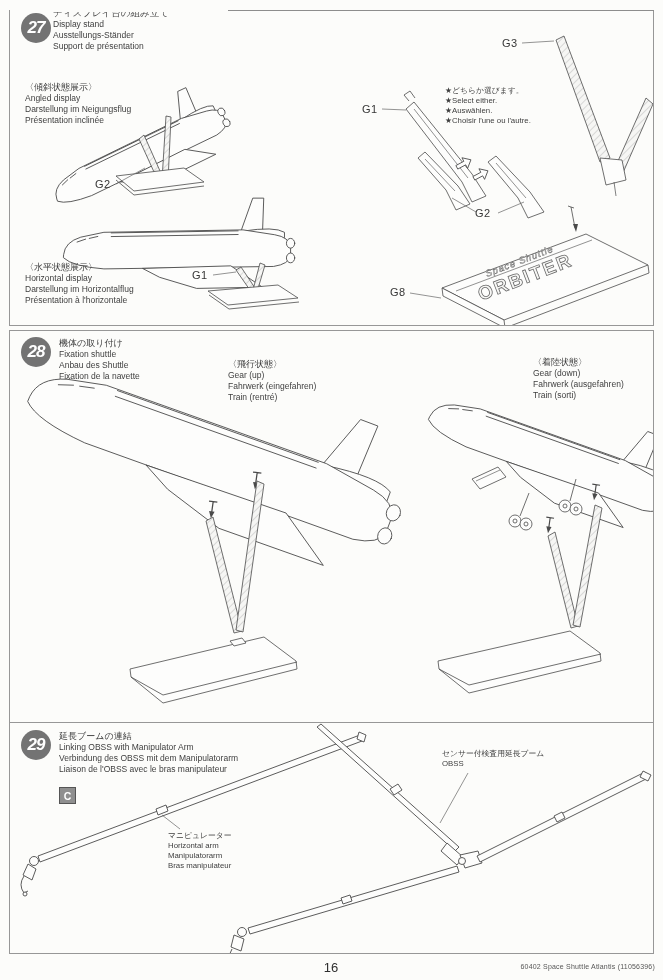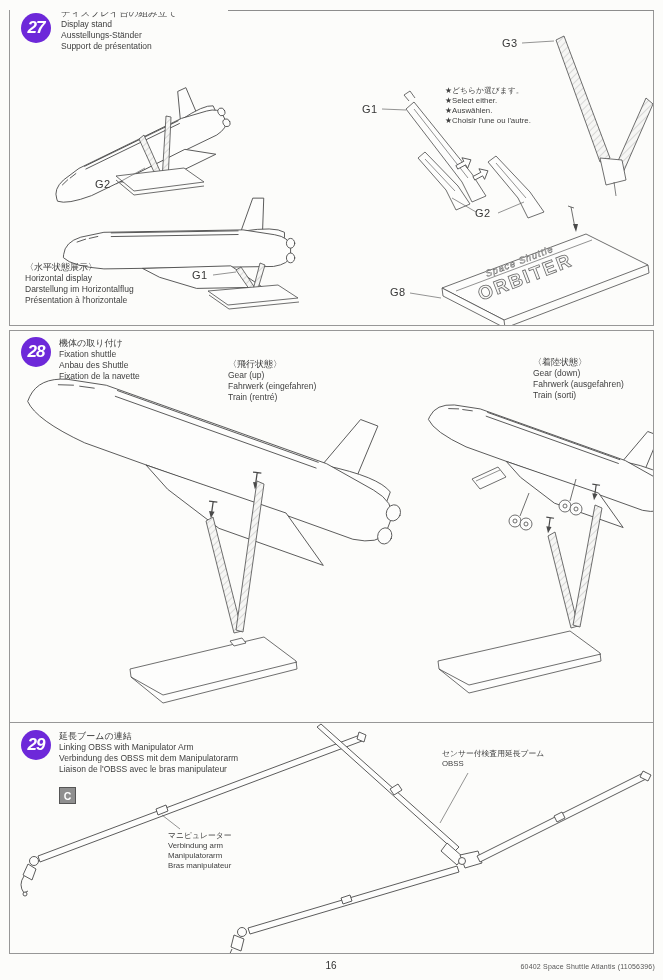--- a/index.html
+++ b/index.html
@@ -3,33 +3,33 @@
 <meta charset="utf-8">
 <style>
   html,body{margin:0;padding:0;background:#e8e8e6;}
   .page{position:relative;width:663px;height:980px;background:#fcfcfa;overflow:hidden;
         font-family:"Liberation Sans","DejaVu Sans",sans-serif;color:#3e3e3e;}
   .panel{position:absolute;border:1px solid #979797;}
   #p27{left:9px;top:10px;width:643px;height:315px;border-top:none;}
   #p27 .topseg{position:absolute;left:218px;top:0;right:-1px;height:1px;background:#8d8d8d;}
   #p28{left:9px;top:330px;width:643px;height:391px;}
   #p29{left:9px;top:722px;width:643px;height:230px;}
-  .stepnum{position:absolute;width:30px;height:30px;border-radius:50%;background:#6d28d9;color:#fff;
+  .stepnum{position:absolute;width:30px;height:30px;border-radius:50%;background:#737373;color:#fff;
            display:flex;align-items:center;justify-content:center;font-weight:bold;font-style:italic;
            font-size:17px;letter-spacing:-1px;}
   .tb{position:absolute;font-size:8.5px;line-height:11px;white-space:nowrap;color:#3e3e3e;}
   .tb .ja{font-size:9px;}
   .note{font-size:7.8px;line-height:10px;}
   .jaclip{height:7px;overflow:hidden;position:relative;font-size:9.5px;color:#4a4a4a;}
   .jaclip span{display:block;margin-top:-5px;}
   .plabel{position:absolute;font-size:11px;color:#363636;letter-spacing:0.4px;}
   .cbadge{position:absolute;width:15px;height:15px;background:#8f8f8f;border:1px solid #555;
           color:#fff;font-weight:bold;font-size:10.5px;display:flex;align-items:center;justify-content:center;}
   .diagram{position:absolute;inset:0;width:100%;height:100%;}
-  .footer-page{position:absolute;left:300px;top:960px;width:62px;text-align:center;font-size:10px;color:#2f2f2f;}
+  .footer-page{position:absolute;left:300px;top:960px;width:62px;text-align:center;font-size:13px;color:#2f2f2f;}
   .footer-right{position:absolute;right:8px;top:963px;font-size:7px;color:#565656;letter-spacing:0.2px;}
   svg text{font-family:"Liberation Sans","DejaVu Sans",sans-serif;}
 </style>
 </head>
 <body>
 
 <div class="page">
 
   <section class="panel" id="p27">
     <div class="topseg"></div>
@@ -119,29 +119,35 @@
         </g>
 
         <g transform="translate(470,288) rotate(-21)">
           <text x="14" y="-17" font-size="9.5" font-style="italic" fill="#f7f7f5" stroke="#6f6f6f" stroke-width="0.5" letter-spacing="1">Space Shuttle</text>
           <text x="0" y="3" font-size="19" font-weight="bold" fill="#f7f7f5" stroke="#6a6a6a" stroke-width="0.8" letter-spacing="2">ORBITER</text>
         </g>
       </g>
     </svg>
 
     <div class="stepnum" style="left:11px;top:3px">27</div>
-    <div class="tb" style="left:51px;top:2px">
+    <div class="tb" style="left:43px;top:2px">
       <div class="jaclip">
           <span>ディスプレイ台の組み立て</span>
         </div>
       <div>Display stand</div>
       <div>Ausstellungs-Ständer</div>
       <div>Support de présentation</div>
     </div>
 
+    <div class="tb" style="left:15px;top:72px">
+      <div class="ja">〈傾斜状態展示〉</div>
+      <div>Angled display</div>
+      <div>Darstellung im Neigungsflug</div>
+      <div>Présentation inclinée</div>
+    </div>
 
     <div class="tb" style="left:15px;top:252px">
       <div class="ja">〈水平状態展示〉</div>
       <div>Horizontal display</div>
       <div>Darstellung im Horizontalflug</div>
       <div>Présentation à l'horizontale</div>
     </div>
 
     <div class="tb note" style="left:435px;top:76px">
       <div>★どちらか選びます。</div>
@@ -269,21 +275,21 @@
     </div>
     <div class="cbadge" style="left:49px;top:64px">C</div>
 
     <div class="tb note" style="left:432px;top:26px">
       <div>センサー付検査用延長ブーム</div>
       <div>OBSS</div>
     </div>
 
     <div class="tb note" style="left:158px;top:108px">
       <div>マニピュレーター</div>
-      <div>Verbindung arm</div>
+      <div>Horizontal arm</div>
       <div>Manipulatorarm</div>
       <div>Bras manipulateur</div>
     </div>
 
   </section>
 
   <div class="footer-page">16</div>
   <div class="footer-right">60402  Space Shuttle Atlantis (11056396)</div>
 
 </div>

